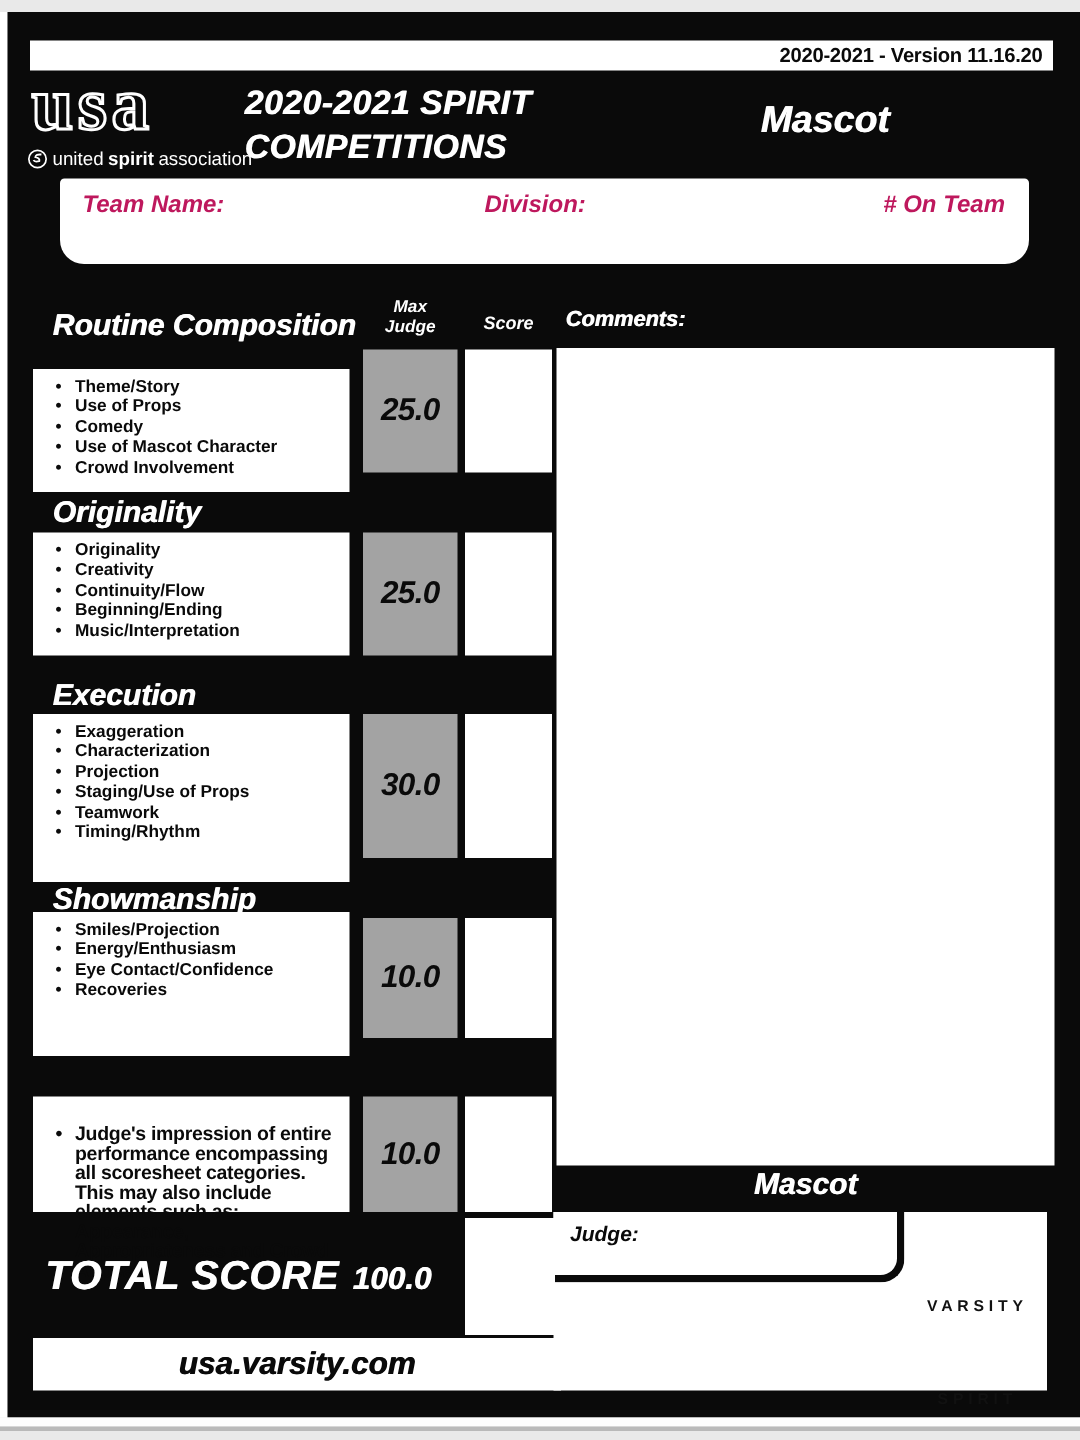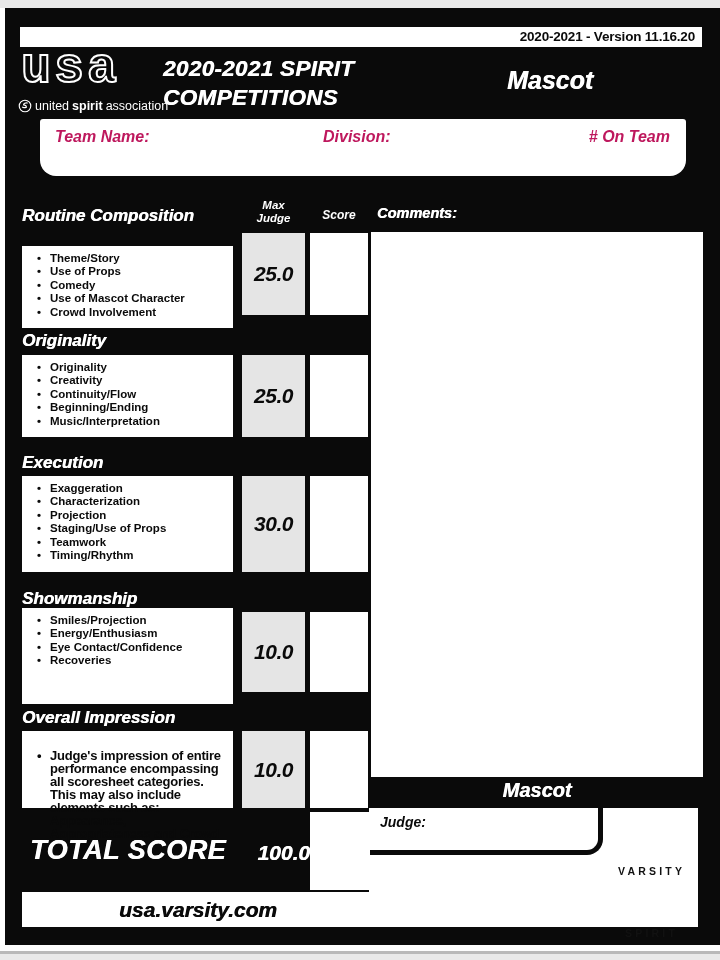--- a/index.html
+++ b/index.html
@@ -13,62 +13,62 @@
   .bottom-line{left:0;top:951px;width:720px;height:3px;background:#b9b9b9;}
 
   .version-strip{left:15px;top:19px;width:682px;height:20px;background:#ffffff;
        text-align:right;font-weight:700;font-size:13.5px;line-height:20px;color:#0a0a0a;
        padding-right:7px;box-sizing:border-box;letter-spacing:-0.2px;}
 
   .heavy{font-style:italic;font-weight:900;color:#ffffff;
        text-shadow:0.5px 0 0 currentColor;}
 
   .brand-acronym{left:16px;top:36px;width:150px;height:52px;
-       font-family:Liberation Mono, monospace;font-weight:800;font-size:50px;line-height:50px;
+       font-family:Liberation Serif, serif;font-weight:800;font-size:50px;line-height:50px;
        color:#0a0a0a;-webkit-text-stroke:2px #ffffff;letter-spacing:3px;}
   .brand-tagline{left:13px;top:90px;width:170px;height:16px;color:#ffffff;
        font-size:12.5px;line-height:15px;display:flex;align-items:center;gap:3px;}
   .brand-tagline b{font-weight:700;}
   .comp-title{left:158px;top:46px;width:230px;font-size:22.5px;line-height:29px;letter-spacing:0.3px;}
   .category-title{left:400px;top:58px;width:290px;text-align:center;font-size:25px;}
 
   .team-box{left:35px;top:111px;width:646px;height:57px;background:#ffffff;
        border-radius:3px 3px 16px 16px;}
   .team-box span{position:absolute;top:9px;font-style:italic;font-weight:900;
        font-size:16px;color:#be185d;}
 
   .col-head{text-align:center;font-style:italic;font-weight:900;color:#fff;}
   .crit{left:17px;width:211px;background:#ffffff;}
-  .maxv{left:237px;width:63px;background:#e5e5e5;display:flex;align-items:center;justify-content:center;
+  .maxv{left:237px;width:63px;background:#a3a3a3;display:flex;align-items:center;justify-content:center;
        font-style:italic;font-weight:900;font-size:21px;color:#0a0a0a;letter-spacing:-0.5px;}
   .score-box{left:305px;width:58px;background:#ffffff;}
 
   ul.crit-list{margin:0;padding:6px 8px 0 0;list-style:none;}
   ul.crit-list li{position:relative;padding-left:28px;font-weight:700;font-size:11.5px;
        line-height:13.4px;color:#0a0a0a;}
   ul.crit-list li::before{content:"\2022";position:absolute;left:15px;top:0;}
   ul.crit-list li.para{font-size:13px;line-height:13px;letter-spacing:-0.2px;padding-right:2px;margin-top:12px;}
 
-  .sec-label{left:17px;font-size:17px;}
+  .sec-label{left:30px;font-size:20px;}
 
   .comments-box{left:366px;top:224px;width:332px;height:545px;background:#ffffff;}
   .mascot-band-label{left:366px;top:771px;width:332px;text-align:center;font-size:20px;}
 
   .right-panel{left:364px;top:800px;width:329px;height:119px;background:#ffffff;}
   .judge-box{left:0;top:0;width:229px;height:42px;background:#ffffff;
        border-right:5px solid #0a0a0a;border-bottom:5px solid #0a0a0a;border-radius:0 0 16px 0;}
   .judge-box span{position:absolute;left:11px;top:6px;font-style:italic;font-weight:900;
        font-size:14px;color:#0a0a0a;}
   .varsity{left:237px;top:8px;width:88px;height:108px;display:flex;flex-direction:column;
        align-items:center;color:#111;gap:48px;}
   .varsity .word{font-weight:700;font-size:10.5px;letter-spacing:3.2px;line-height:14px;
        text-indent:3.2px;}
 
   .total-label{left:25px;top:827px;font-size:27px;letter-spacing:0.5px;}
-  .total-value{left:230px;top:833px;width:75px;text-align:right;font-size:21px;}
+  .total-value{left:230px;top:833px;width:75px;text-align:left;font-size:21px;}
   .total-box{left:305px;top:804px;width:60px;height:78px;background:#ffffff;}
 
   .usa-bar{left:17px;top:884px;width:352px;height:35px;background:#ffffff;
        text-align:center;font-style:italic;font-weight:900;font-size:21px;line-height:35px;
        color:#0a0a0a;text-shadow:0.5px 0 0 currentColor;}
 </style>
 </head>
 <body>
 
 <div class="page">
@@ -131,21 +131,21 @@
         <li>Creativity</li>
         <li>Continuity/Flow</li>
         <li>Beginning/Ending</li>
         <li>Music/Interpretation</li>
       </ul>
     </div>
     <div class="abs maxv" style="top:347px;height:82px;">25.0</div>
     <div class="abs score-box" style="top:347px;height:82px;"></div>
 
     <div class="abs heavy sec-label" style="top:445px">Execution</div>
-    <div class="abs crit" style="top:468px;height:96px;">
+    <div class="abs crit" style="top:468px;height:112px;">
       <ul class="crit-list">
         <li>Exaggeration</li>
         <li>Characterization</li>
         <li>Projection</li>
         <li>Staging/Use of Props</li>
         <li>Teamwork</li>
         <li>Timing/Rhythm</li>
       </ul>
     </div>
     <div class="abs maxv" style="top:468px;height:96px;">30.0</div>
@@ -156,21 +156,20 @@
       <ul class="crit-list">
         <li>Smiles/Projection</li>
         <li>Energy/Enthusiasm</li>
         <li>Eye Contact/Confidence</li>
         <li>Recoveries</li>
       </ul>
     </div>
     <div class="abs maxv" style="top:604px;height:80px;">10.0</div>
     <div class="abs score-box" style="top:604px;height:80px;"></div>
 
-    <div class="abs heavy sec-label" style="top:700px">Overall Impression</div>
     <div class="abs crit" style="top:723px;height:77px;">
       <ul class="crit-list">
         <li class="para">Judge's impression of entire performance encompassing all scoresheet categories. This may also include elements such as: Appearance, Appropriateness and Crowd Appeal.</li>
       </ul>
     </div>
     <div class="abs maxv" style="top:723px;height:77px;">10.0</div>
     <div class="abs score-box" style="top:723px;height:77px;"></div>
 
     <div class="abs comments-box"></div>
     <div class="abs mascot-band-label heavy">Mascot</div>

